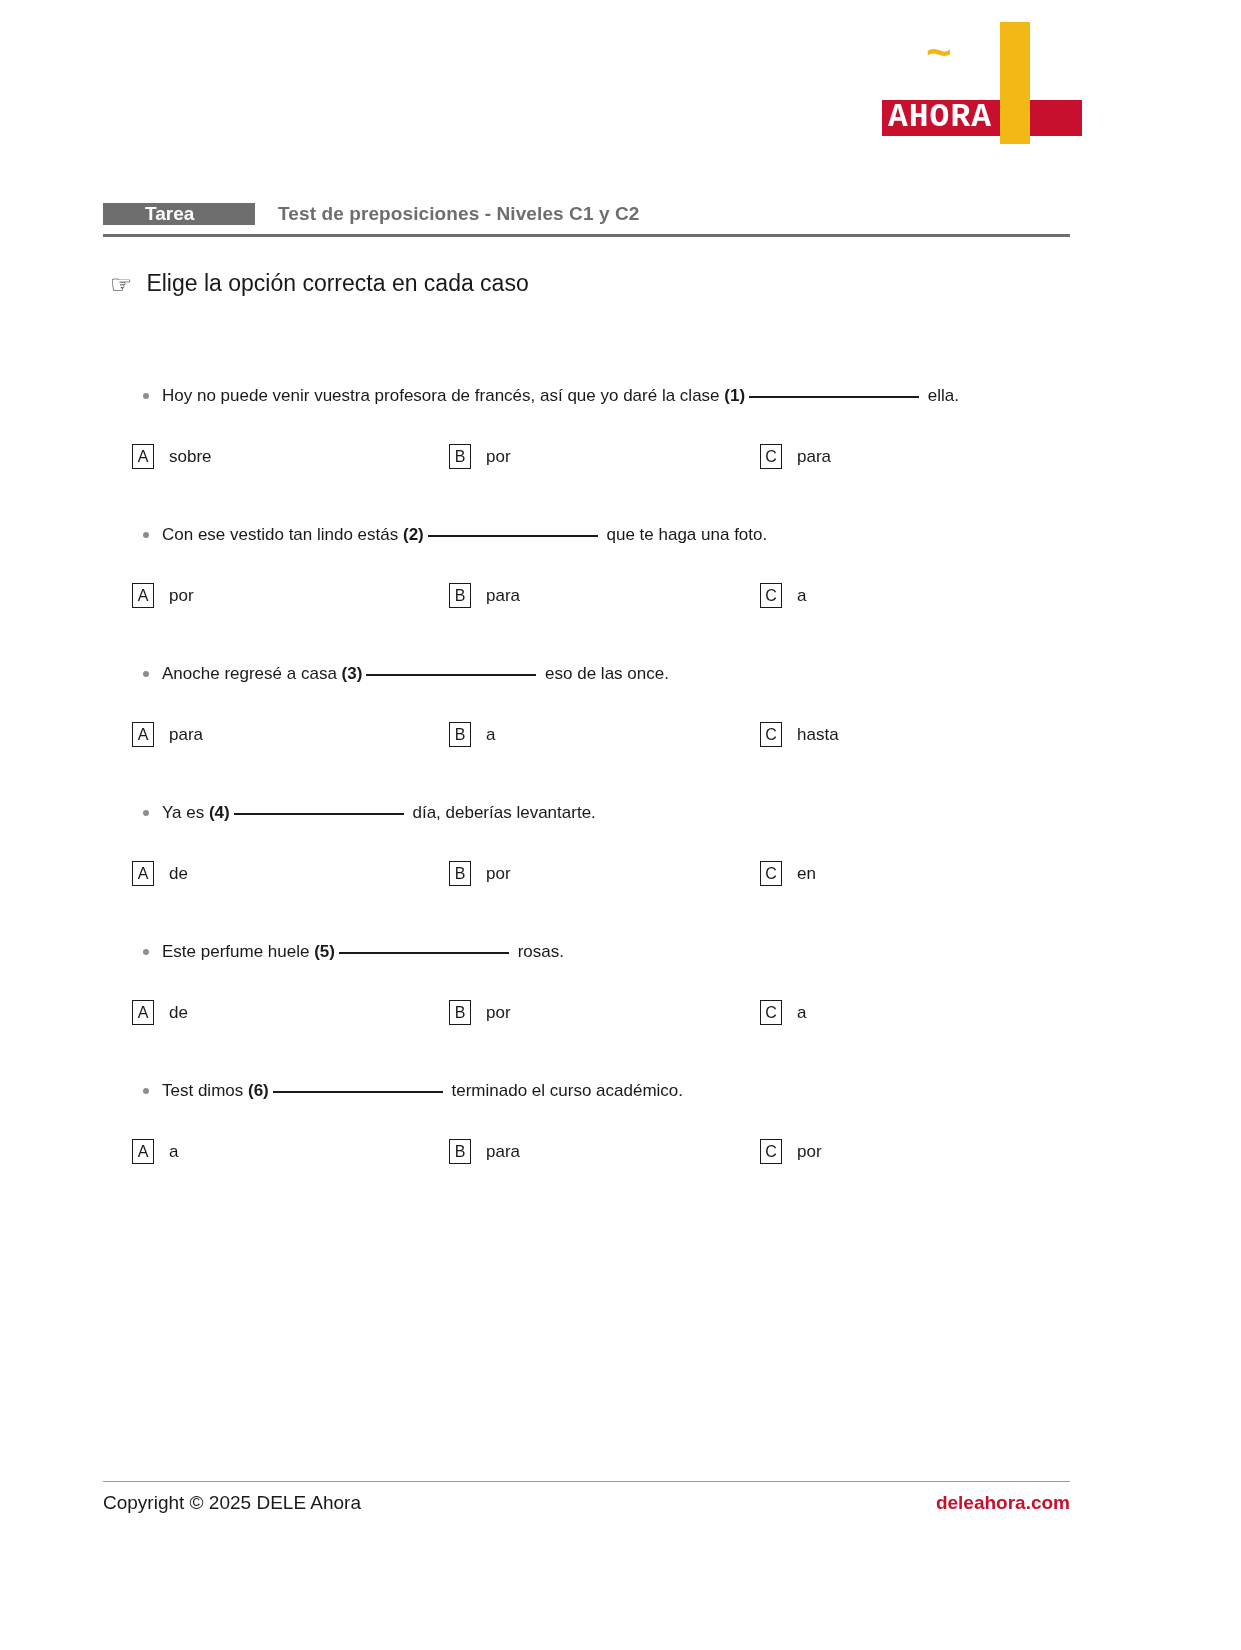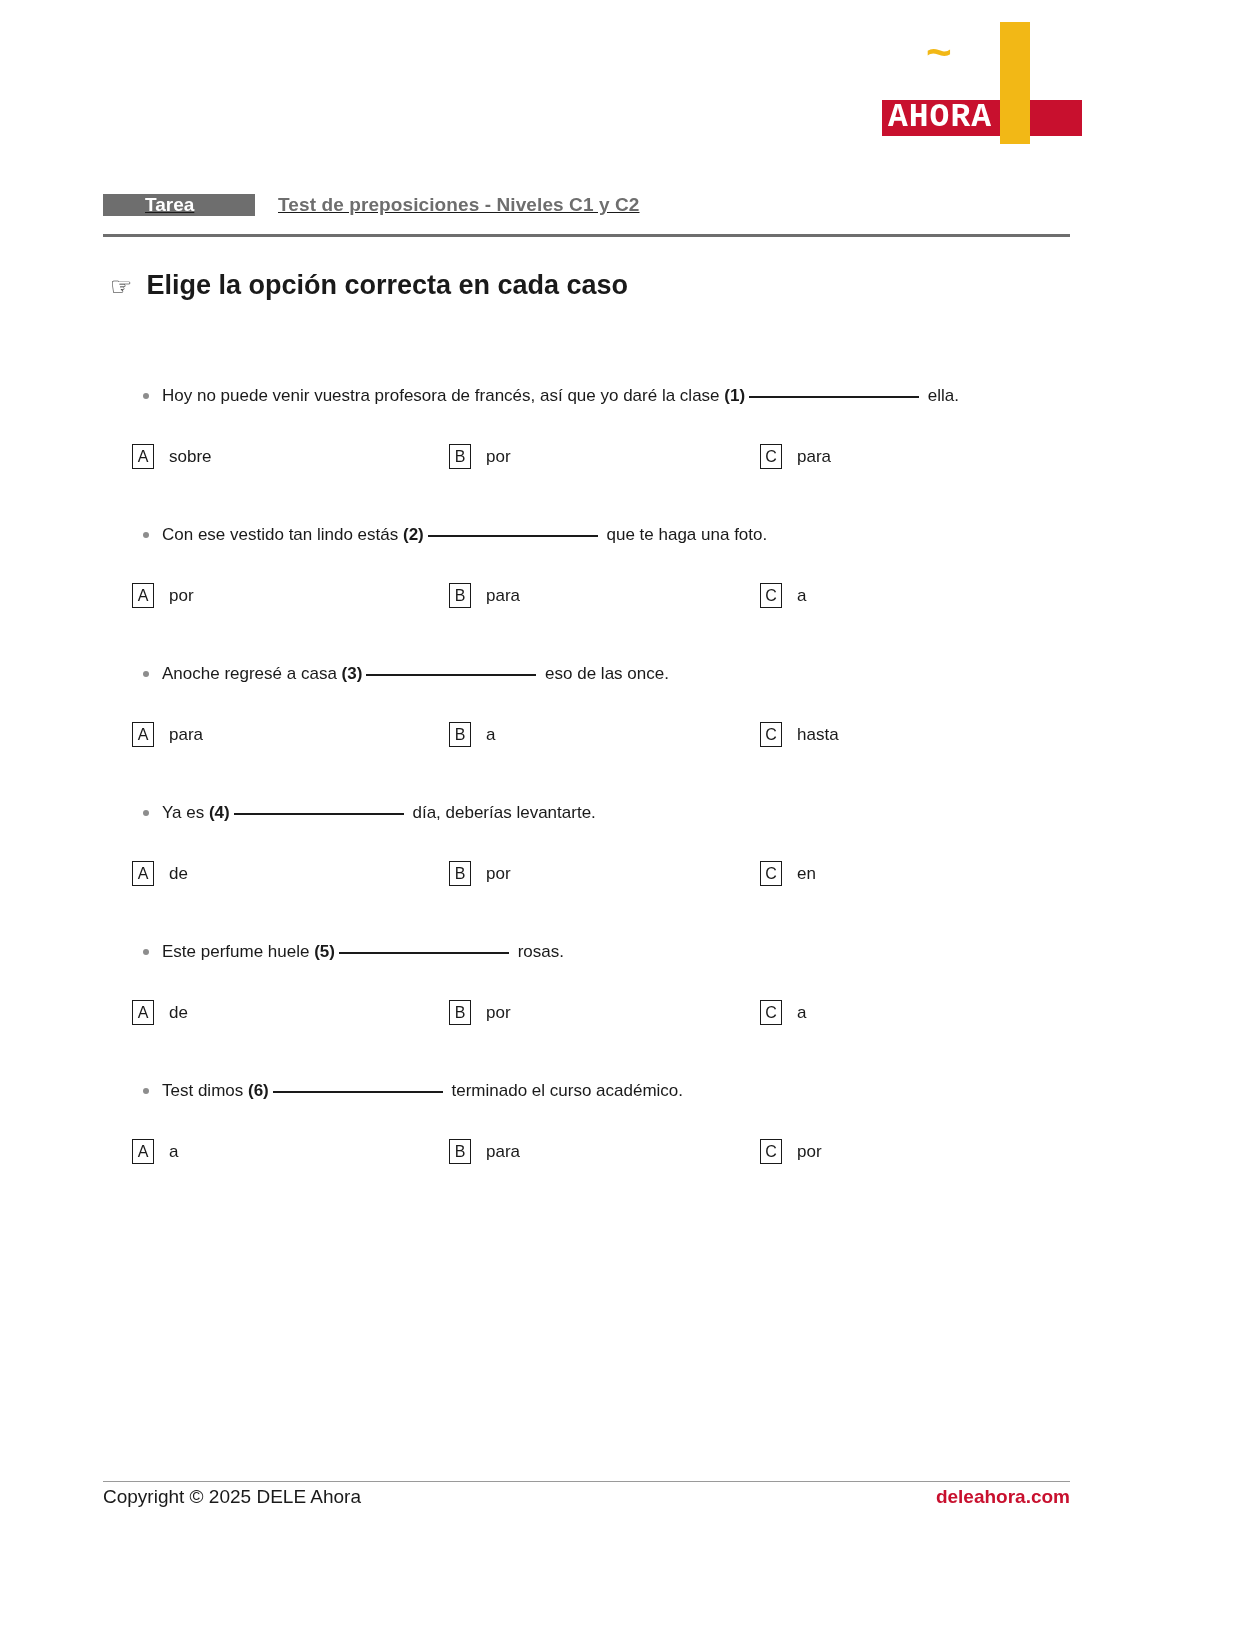--- a/index.html
+++ b/index.html
@@ -96,22 +96,21 @@
 
   
   .tarea-bar {
     position: absolute;
     left: 103px;
     top: 194px;
     width: 967px;
     height: 43px;
     border-bottom: 3px solid #6e6e6e;
     display: flex;
-    align-items: flex-start;
-    text-decoration: underline;
+    align-items: center;
   }
   .tarea-chip {
     width: 152px;
     background: #6e6e6e;
     color: #ffffff;
     font-weight: bold;
     font-size: 19px;
     display: flex;
     align-items: center;
     padding-left: 42px;
@@ -137,23 +136,22 @@
     gap: 14px;
   }
   .hand-icon {
     font-size: 25px;
     line-height: 1;
     color: #111;
     display: inline-block;
     transform: translateY(1px);
   }
   .instruction-text {
-    font-size: 27px;
-    color: #1a1a1a;
-    font-weight: bold;
+    font-size: 23px;
+    color: #1a1a1a;
   }
 
   
   .questions {
     position: absolute;
     left: 0;
     top: 375px;
     width: 1241px;
   }
   .qblock { position: relative; margin-bottom: 0; }
@@ -215,21 +213,21 @@
     color: #1a1a1a;
   }
 
   
   .footer {
     position: absolute;
     left: 103px;
     top: 1481px;
     width: 967px;
     border-top: 1.5px solid #9a9a9a;
-    padding-top: 4px;
+    padding-top: 10px;
     display: flex;
     align-items: flex-end;
     justify-content: space-between;
   }
   .footer-left { font-size: 19px; color: #1a1a1a; }
   .footer-right { font-size: 19px; font-weight: bold; color: #c8102e; }
 </style>
 </head>
 <body>
 

